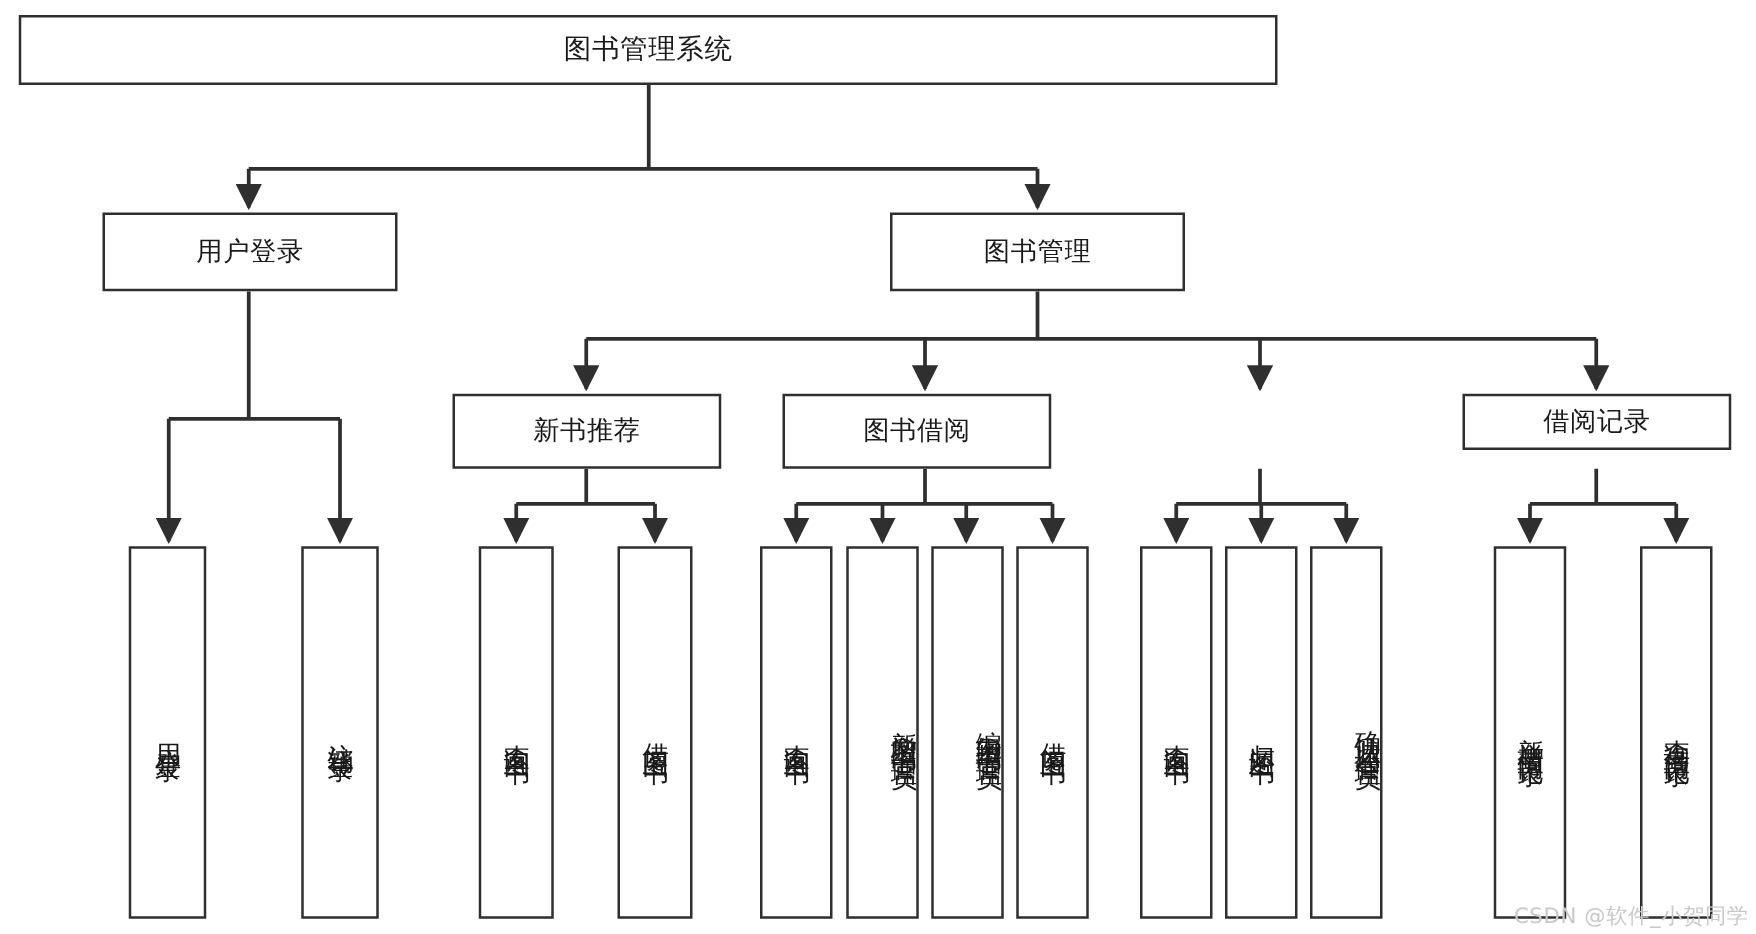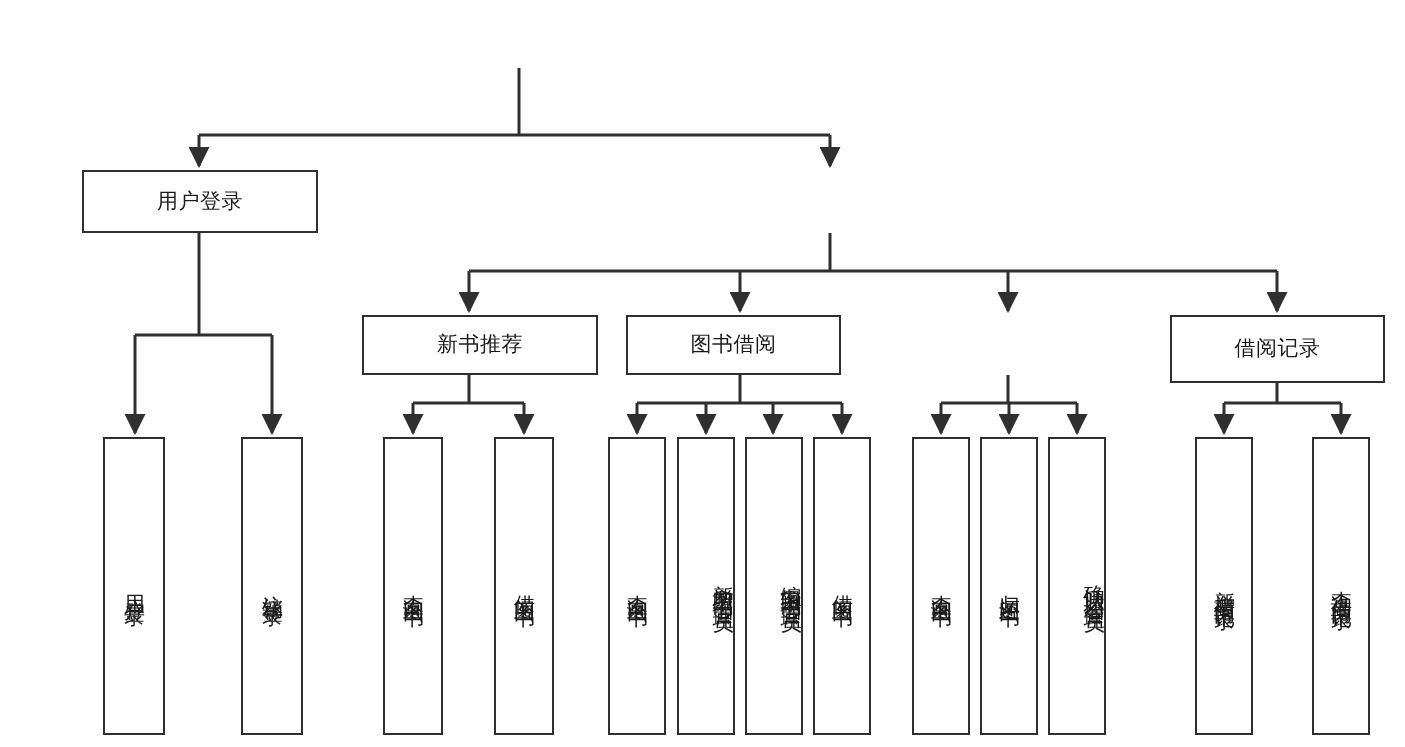--- a/index.html
+++ b/index.html
@@ -115,32 +115,38 @@
       <path d="M 1009 403 L 1009 433" marker-end="url(#arrow)"></path>
       <path d="M 1077 403 L 1077 433" marker-end="url(#arrow)"></path>
 
       <path d="M 1277 375 L 1277 403"></path>
       <path d="M 1224 403 L 1341 403"></path>
       <path d="M 1224 403 L 1224 433" marker-end="url(#arrow)"></path>
       <path d="M 1341 403 L 1341 433" marker-end="url(#arrow)"></path>
     </g>
   </svg>
 
+  <div class="node h root" style="left:15px; top:12px; width:1007px; height:56px;">
+    <span>图书管理系统</span>
+  </div>
 
   <div class="node h" style="left:82px; top:170px; width:236px; height:63px;">
     <span>用户登录</span>
   </div>
+  <div class="node h" style="left:712px; top:170px; width:236px; height:63px;">
+    <span>图书管理</span>
+  </div>
 
-  <div class="node h" style="left:362px; top:315px; width:236px; height:60px;">
+  <div class="node h" style="left:362px; top:315px; width:215px; height:60px;">
     <span>新书推荐</span>
   </div>
   <div class="node h" style="left:626px; top:315px; width:215px; height:60px;">
     <span>图书借阅</span>
   </div>
-  <div class="node h" style="left:1170px; top:315px; width:215px; height:68px;">
+  <div class="node h" style="left:1170px; top:315px; width:215px; height:45px;">
     <span>借阅记录</span>
   </div>
 
   <div class="node v mid" style="left:103px; top:437px; width:62px; height:298px;">
     <span>用户登录</span>
   </div>
   <div class="node v mid" style="left:241px; top:437px; width:62px; height:298px;">
     <span>注销登录</span>
   </div>
 
@@ -174,14 +180,15 @@
     <span>确认归还（管理员）</span>
   </div>
 
   <div class="node v mid" style="left:1195px; top:437px; width:58px; height:298px;">
     <span>新增借阅记录</span>
   </div>
   <div class="node v mid" style="left:1312px; top:437px; width:58px; height:298px;">
     <span>查询借阅记录</span>
   </div>
 
+  <div class="watermark">CSDN @软件_小贺同学</div>
 
 </div>
 
 </body></html>

